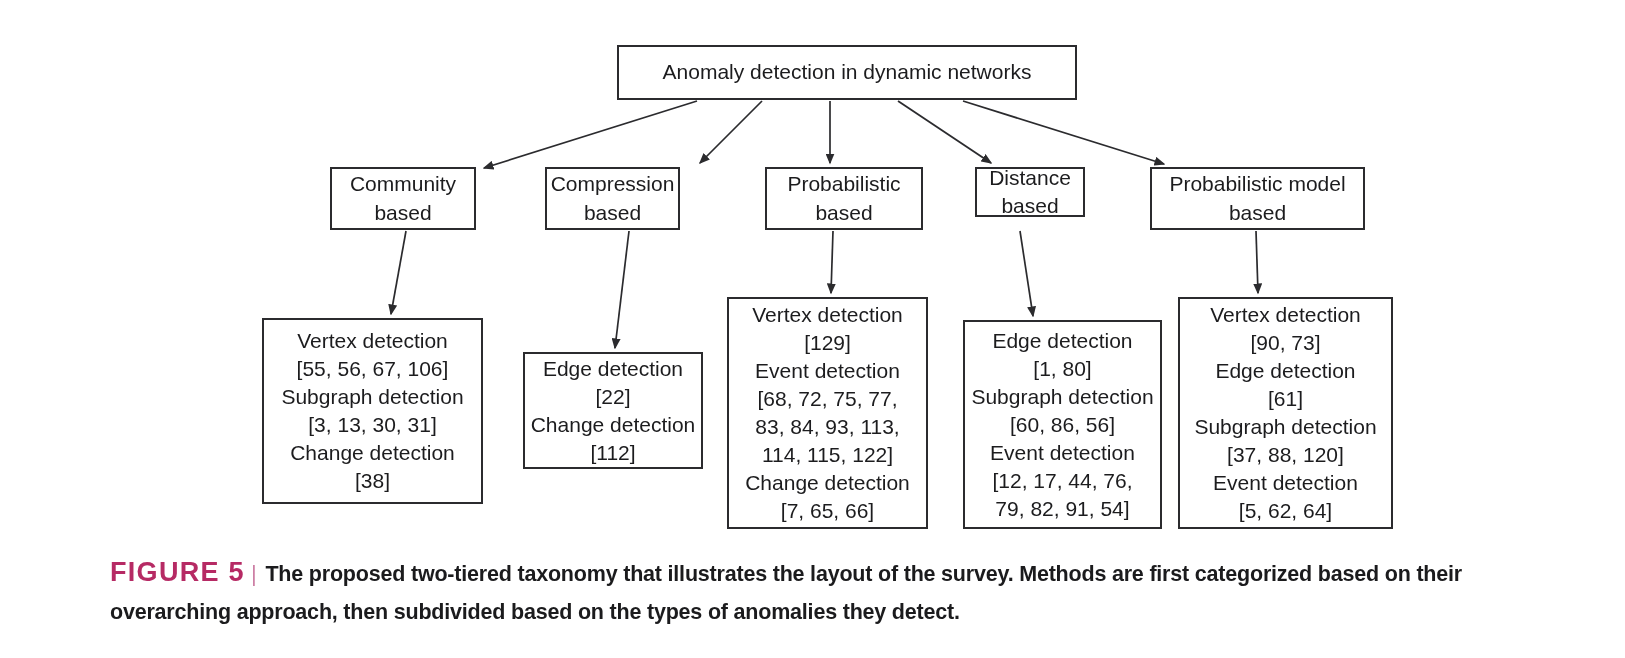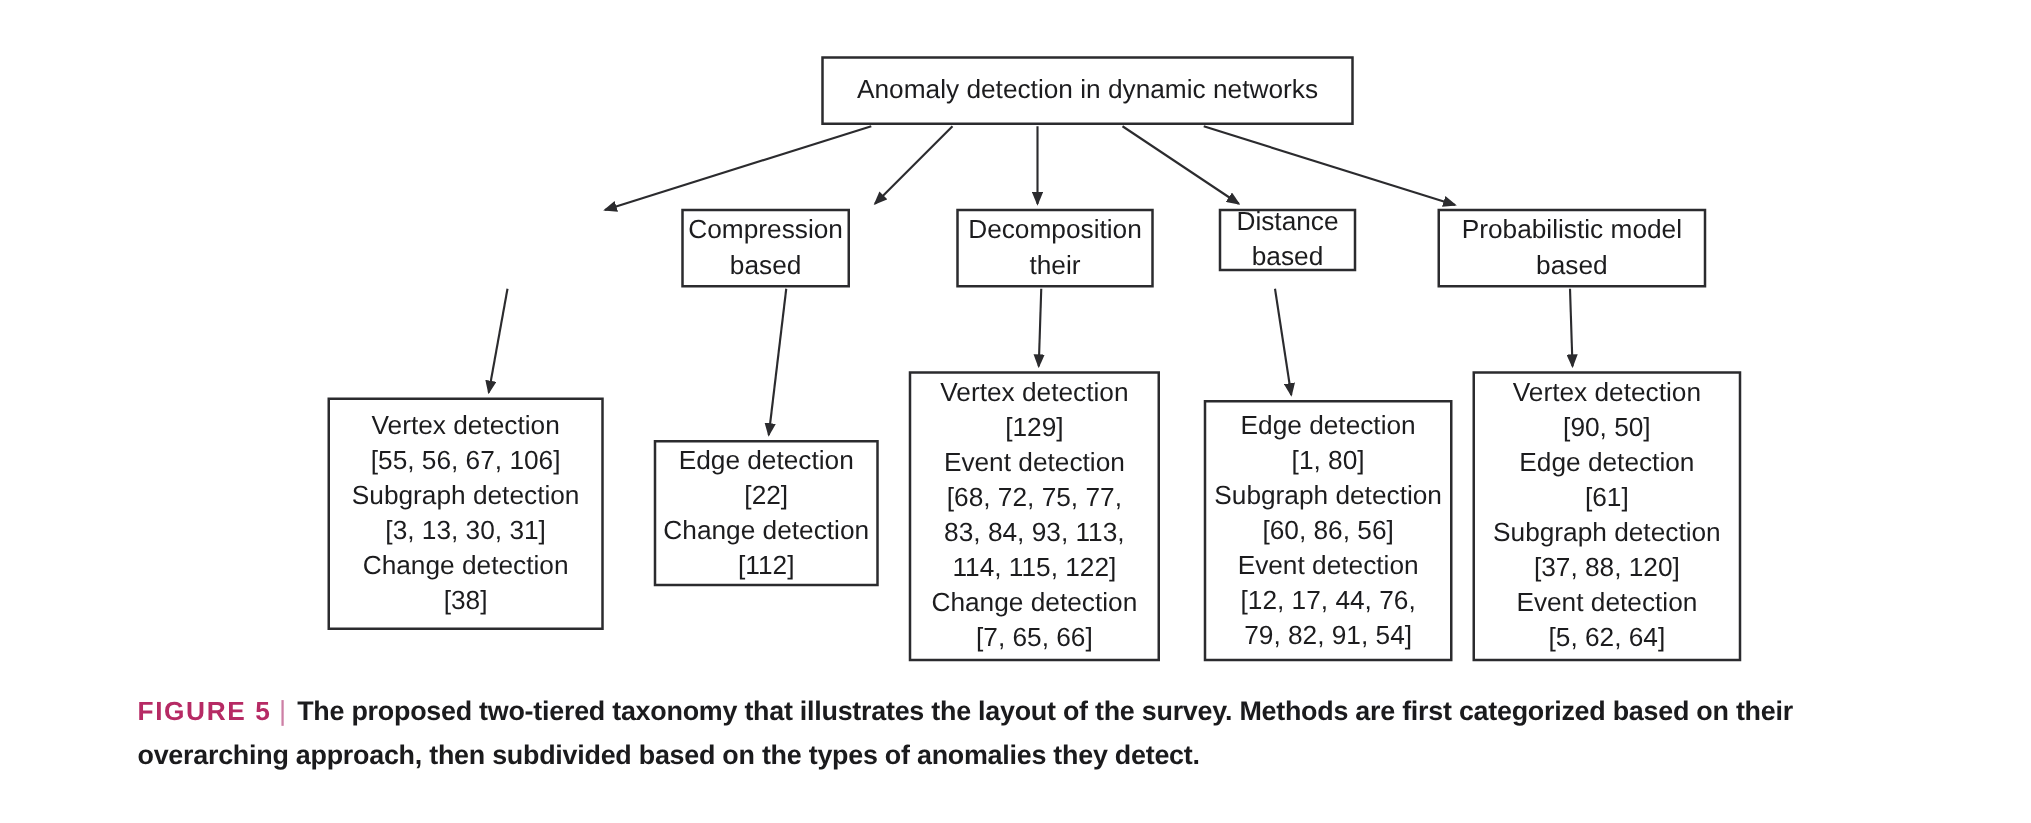--- a/index.html
+++ b/index.html
@@ -44,21 +44,21 @@
     font-size: 21.5px;
     line-height: 1.62;
     font-weight: 600;
     letter-spacing: -0.2px;
     color: #1b1b1d;
     text-align: left;
   }
   .figtag {
     color: #b62a64;
     font-weight: 800;
-    font-size: 21px;
+    font-size: 27px;
     letter-spacing: 1.3px;
   }
   .figsep {
     color: #cd7fa5;
     font-weight: 400;
     font-size: 22px;
     margin: 0 9px 0 6px;
   }
 </style>
 </head>
@@ -81,31 +81,34 @@
       <line x1="963" y1="101" x2="1164" y2="164" marker-end="url(#ah)"></line>
 
       <line x1="406" y1="231" x2="391" y2="314" marker-end="url(#ah)"></line>
       <line x1="629" y1="231" x2="615" y2="348" marker-end="url(#ah)"></line>
       <line x1="833" y1="231" x2="831" y2="293" marker-end="url(#ah)"></line>
       <line x1="1020" y1="231" x2="1033" y2="316" marker-end="url(#ah)"></line>
       <line x1="1256" y1="231" x2="1258" y2="293" marker-end="url(#ah)"></line>
     </g>
   </svg>
 
-  <div class="node" style="left:617px; top:45px; width:426px; height:55px;margin-left:40px;">
+  <div class="node" style="left:617px; top:45px; width:460px; height:55px;">
     <span class="lbl">Anomaly detection in dynamic networks</span>
   </div>
 
+  <div class="node" style="left:330px; top:167px; width:146px; height:63px;">
+    <span class="lbl">Community based</span>
+  </div>
 
   <div class="node" style="left:545px; top:167px; width:135px; height:63px;">
     <span class="lbl">Compression based</span>
   </div>
 
   <div class="node" style="left:765px; top:167px; width:158px; height:63px;">
-    <span class="lbl">Decomposition their</span>
+    <span class="lbl">Probabilistic based</span>
   </div>
 
   <div class="node" style="left:975px; top:167px; width:110px; height:50px;">
     <span class="lbl">Distance based</span>
   </div>
 
   <div class="node" style="left:1150px; top:167px; width:215px; height:63px;">
     <span class="lbl">Probabilistic model based</span>
   </div>
 
@@ -141,21 +144,21 @@
     <div class="ln">[1, 80]</div>
     <div class="ln">Subgraph detection</div>
     <div class="ln">[60, 86, 56]</div>
     <div class="ln">Event detection</div>
     <div class="ln">[12, 17, 44, 76,</div>
     <div class="ln">79, 82, 91, 54]</div>
   </div>
 
   <div class="node leaf" style="left:1178px; top:297px; width:215px; height:232px;">
     <div class="ln">Vertex detection</div>
-    <div class="ln">[90, 50]</div>
+    <div class="ln">[90, 73]</div>
     <div class="ln">Edge detection</div>
     <div class="ln">[61]</div>
     <div class="ln">Subgraph detection</div>
     <div class="ln">[37, 88, 120]</div>
     <div class="ln">Event detection</div>
     <div class="ln">[5, 62, 64]</div>
   </div>
 
   <div class="caption">
     <span class="figtag">FIGURE 5</span><span class="figsep">|</span><span class="figtext">The proposed two-tiered taxonomy that illustrates the layout of the survey. Methods are first categorized based on their overarching approach, then subdivided based on the types of anomalies they detect.</span>

